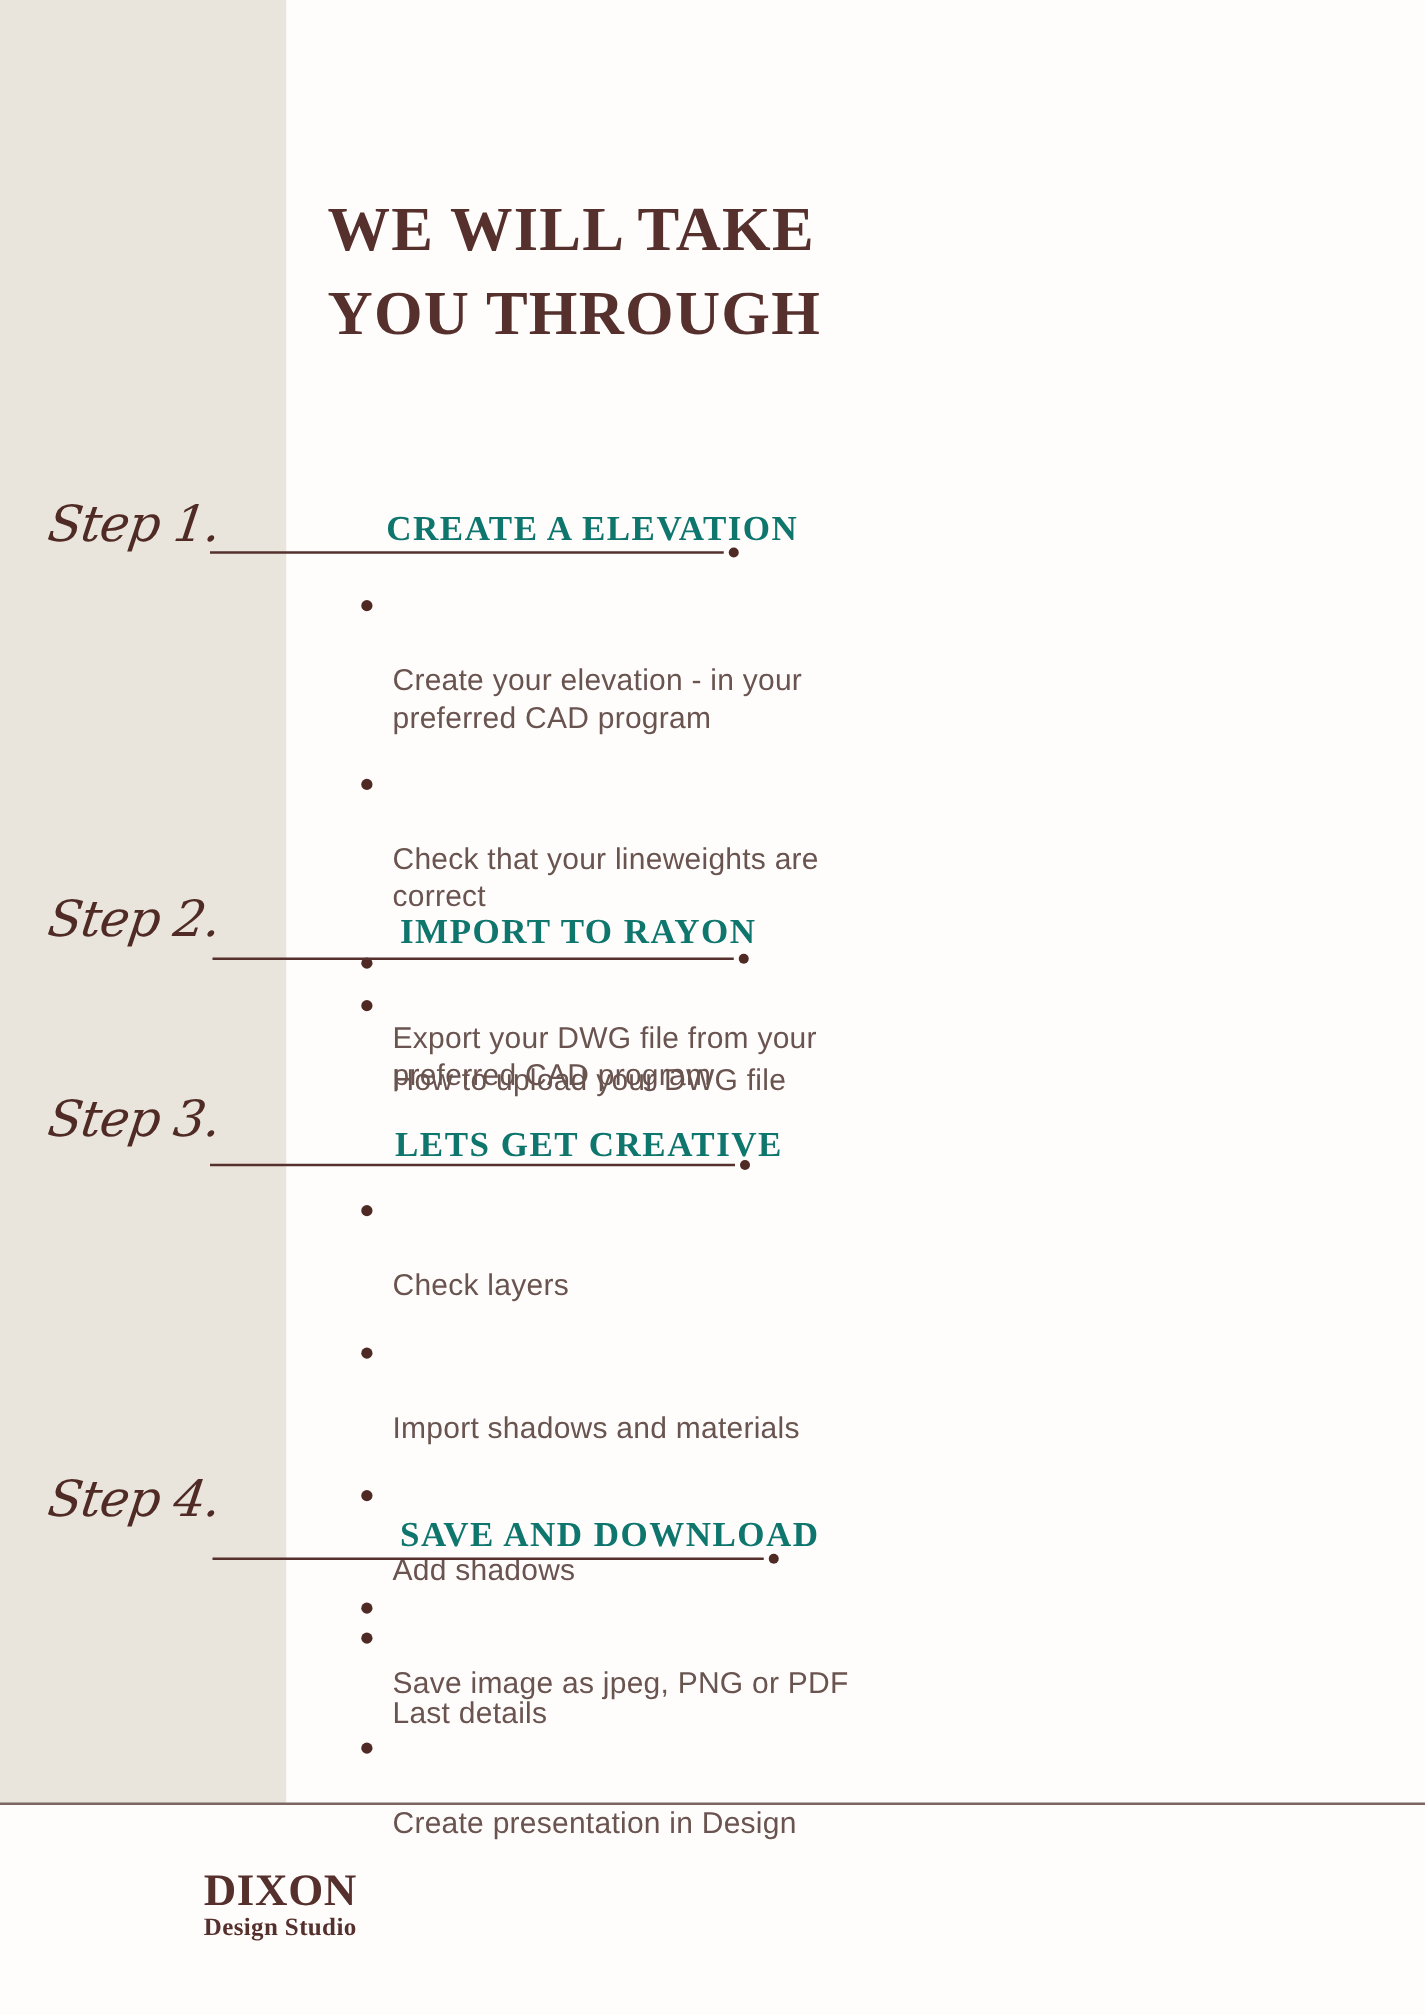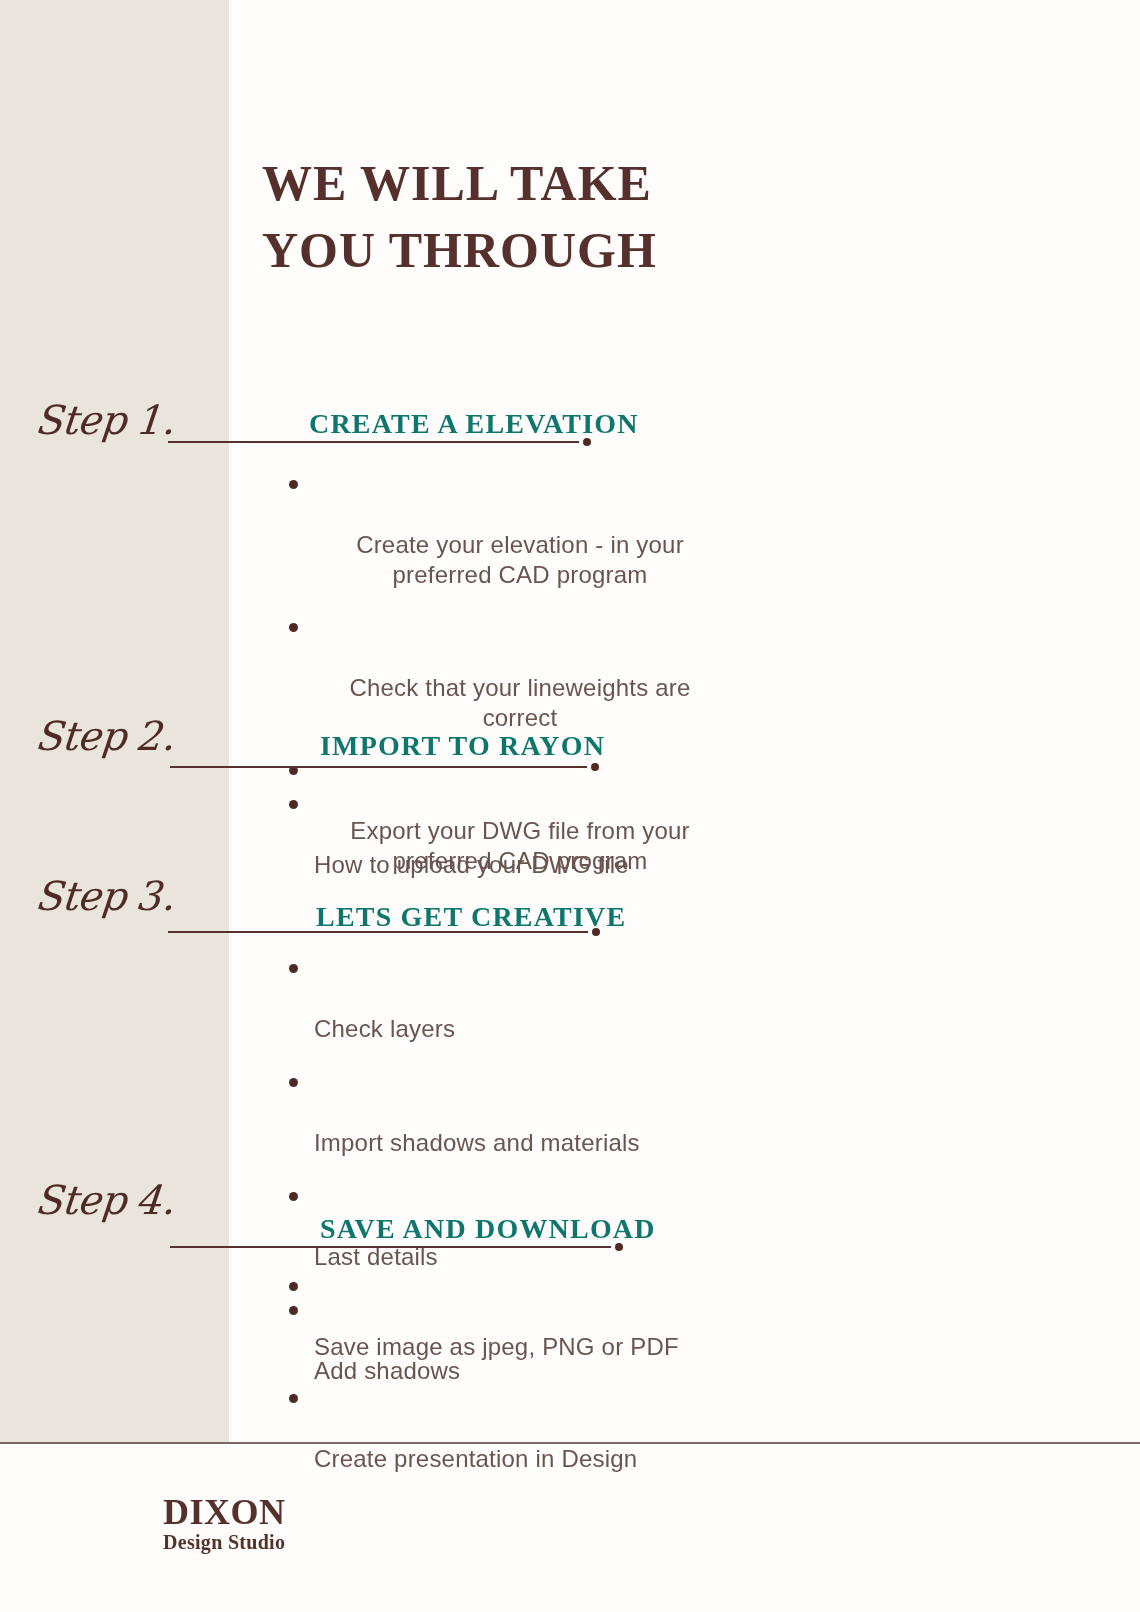--- a/index.html
+++ b/index.html
@@ -99,21 +99,21 @@
     position: absolute;
     left: 3px; top: 10px;
     width: 9px; height: 9px;
     border-radius: 50%;
     background: #4f2a25;
   }
   
   .step1 { top: 400px; }
   .step1 .heading { left: 305px; top: 6px; }
   .step1 .rule    { left: 168px; top: 41px; width: 411px; }
-  .step1 .bullets { top: 70px; text-align: center; }
+  .step1 .bullets { top: 70px; }
 
   .step2 { top: 716px; }
   .step2 .heading { left: 316px; top: 12px; }
   .step2 .rule    { left: 170px; top: 50px; width: 417px; }
   .step2 .bullets { top: 74px; }
 
   .step3 { top: 876px; }
   .step3 .heading { left: 312px; top: 23px; }
   .step3 .rule    { left: 168px; top: 55px; width: 420px; }
   .step3 .bullets { top: 78px; }
@@ -202,25 +202,25 @@
       <li class="bullet">
         <span class="bdot"></span>
         <span>Check layers</span>
       </li>
       <li class="bullet">
         <span class="bdot"></span>
         <span>Import shadows and materials</span>
       </li>
       <li class="bullet">
         <span class="bdot"></span>
+        <span>Add shadows</span>
+      </li>
+      <li class="bullet">
+        <span class="bdot"></span>
         <span>Last details</span>
-      </li>
-      <li class="bullet">
-        <span class="bdot"></span>
-        <span>Add shadows</span>
       </li>
     </ul>
   </section>
 
   <section class="step step4">
     <div class="script">Step 4.</div>
     <h2 class="heading">SAVE AND DOWNLOAD</h2>
     <div class="rule">
       <span class="enddot"></span>
     </div>

